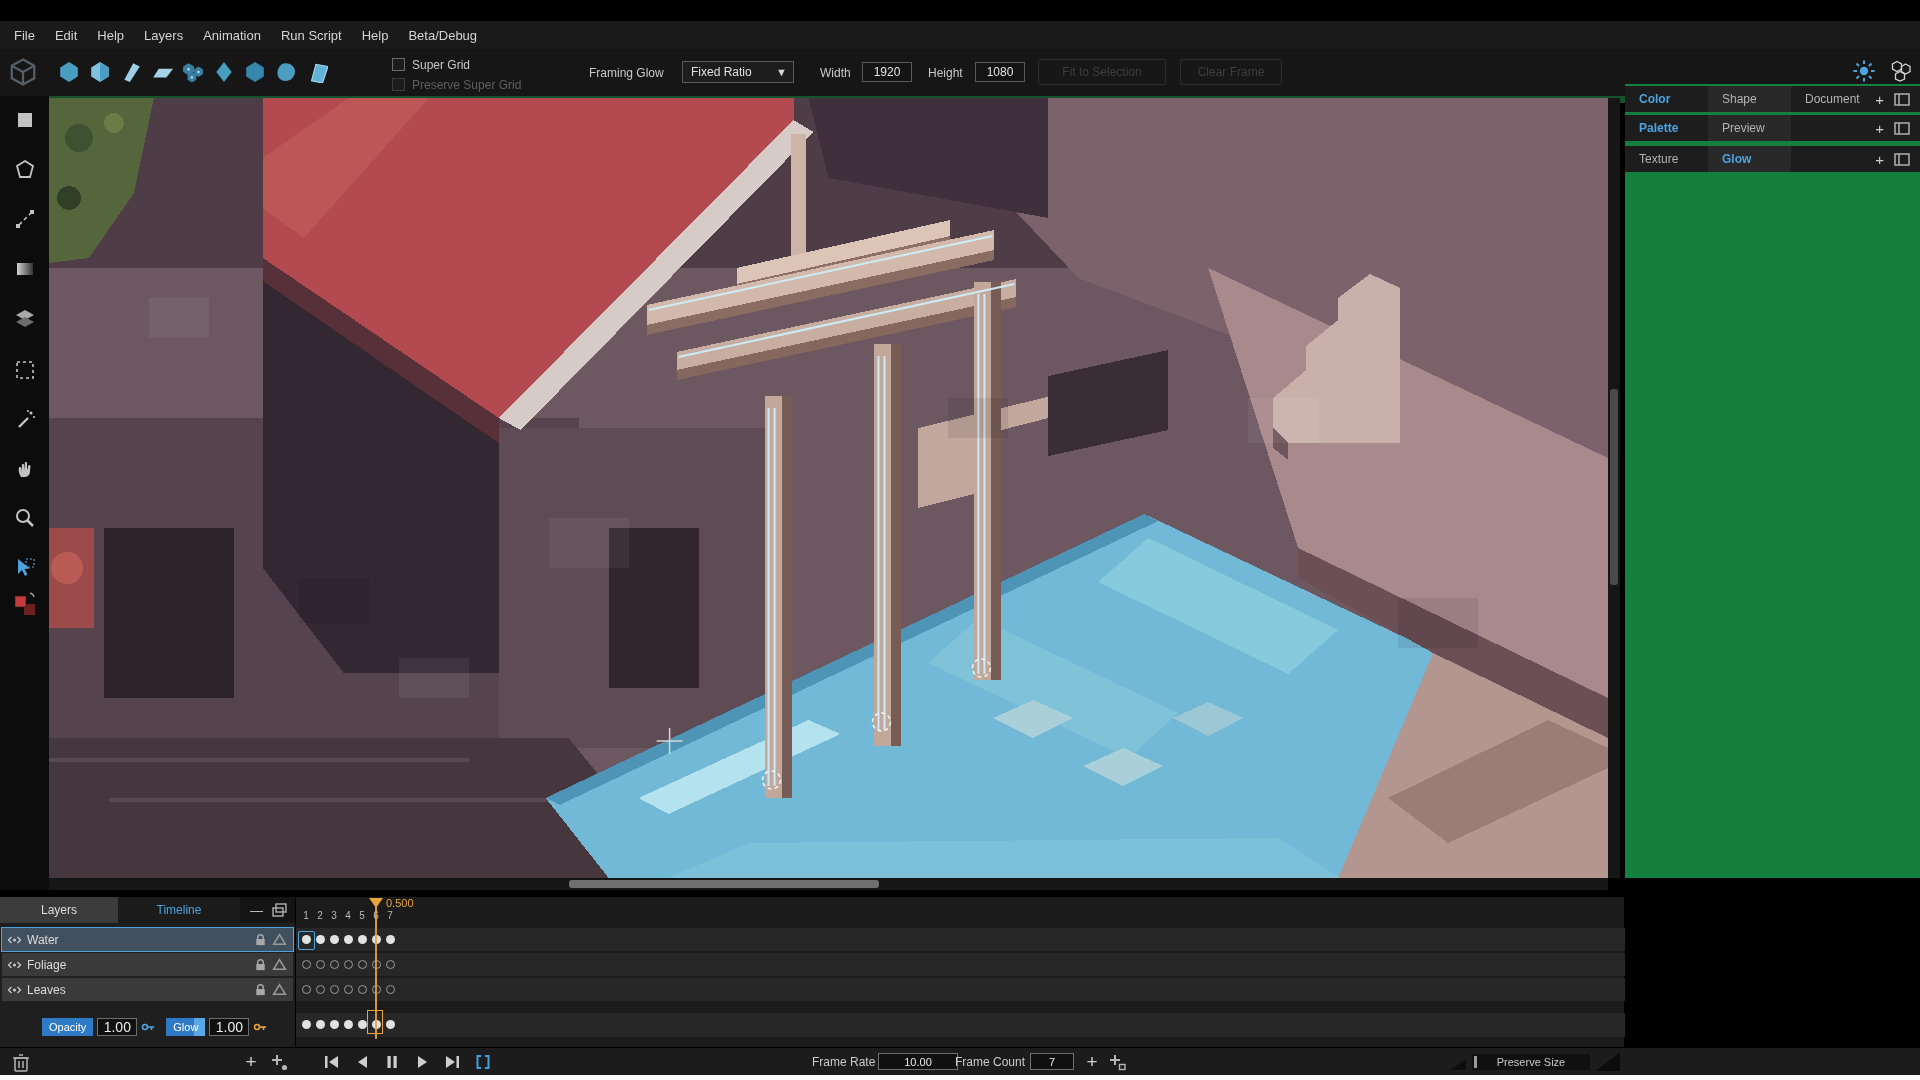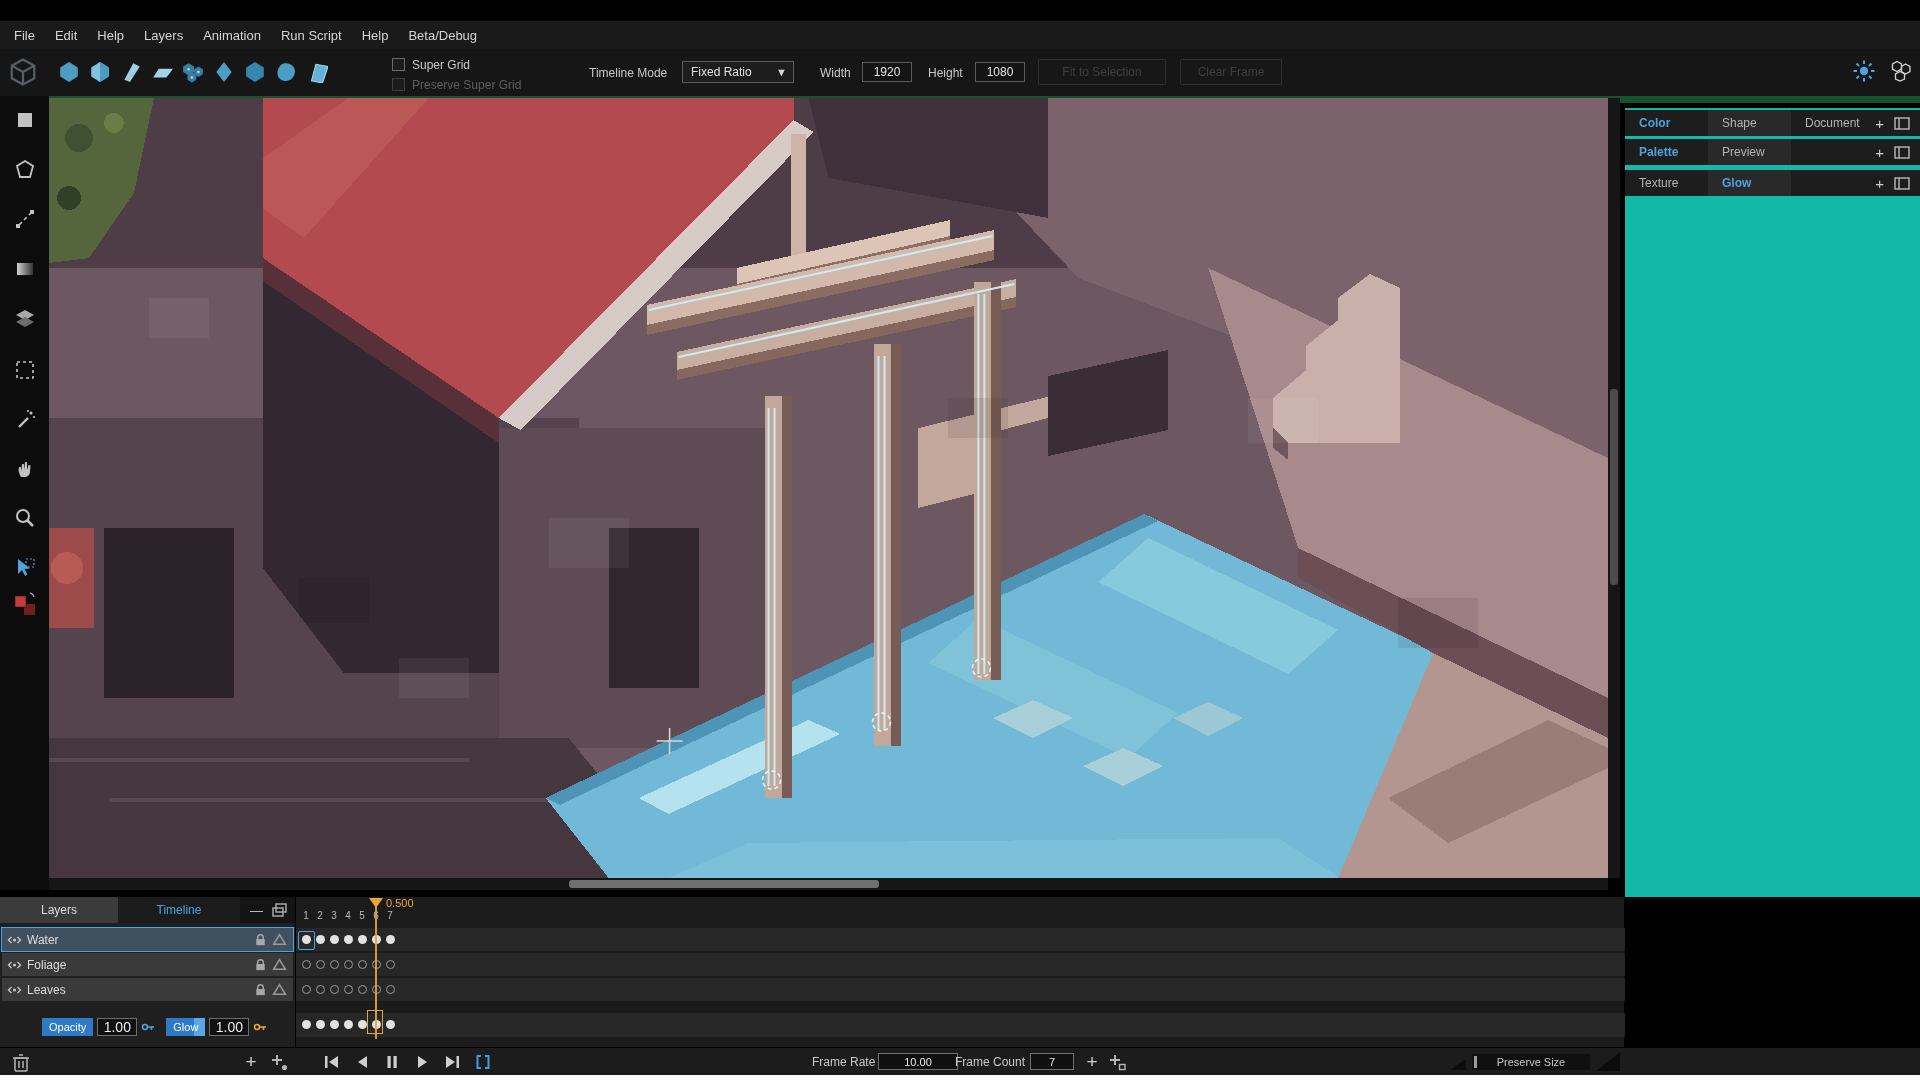--- a/index.html
+++ b/index.html
@@ -48,21 +48,21 @@
 
   
   .canvas{position:absolute;left:49px;top:98px;width:1559px;height:780px;background:#6d5862;}
   .canvas svg{display:block;width:100%;height:100%;}
   .vscroll{position:absolute;left:1608px;top:98px;width:12px;height:780px;background:#161616;}
   .vscroll .thumb{position:absolute;left:2px;right:2px;top:291px;height:196px;background:#4b4b4b;border-radius:3px;}
   .hscroll{position:absolute;left:49px;top:878px;width:1559px;height:12px;background:#161616;}
   .hscroll .thumb{position:absolute;top:2px;bottom:2px;left:520px;width:310px;background:#6f6f6f;border-radius:3px;}
 
   
-  .rightpanel{position:absolute;left:1625px;top:108px;width:295px;height:794px;background:#14b8a6;}
+  .rightpanel{position:absolute;left:1625px;top:84px;width:295px;height:794px;background:#15803d;}
   .rp-row{position:absolute;left:0;width:295px;height:26px;display:flex;}
   .rp-cell{flex:0 0 83px;display:flex;align-items:center;padding-left:14px;font-size:12px;color:#b3b3b3;
     background:#1d1d1d;box-sizing:border-box;}
   .rp-cell.alt{background:#292929;}
   .rp-cell.active{color:#4da3e0;font-weight:bold;}
   .rp-icons{flex:1;display:flex;align-items:center;justify-content:flex-end;gap:10px;padding-right:10px;background:#1d1d1d;}
   .plus-glyph{color:#cfcfcf;font-size:15px;line-height:15px;}
 
   
   .bottomregion{position:absolute;top:897px;left:0;width:1920px;height:150px;background:#000;}
@@ -203,21 +203,21 @@
       <div class="checkrow">
         <span class="checkbox"></span>
         <span class="checklabel">Super Grid</span>
       </div>
       <div class="checkrow disabled">
         <span class="checkbox"></span>
         <span class="checklabel">Preserve Super Grid</span>
       </div>
     </div>
 
-    <span class="tb-label" style="left:589px">Timeline Mode</span>
+    <span class="tb-label" style="left:589px">Framing Glow</span>
     <div class="dropdown">
       <span>Fixed Ratio</span>
       <span class="arrow">▼</span>
     </div>
 
     <span class="tb-label" style="left:820px">Width</span>
     <div class="vbox-top" style="left:862px;width:50px">1920</div>
     <span class="tb-label" style="left:928px">Height</span>
     <div class="vbox-top" style="left:975px;width:50px">1080</div>
 

